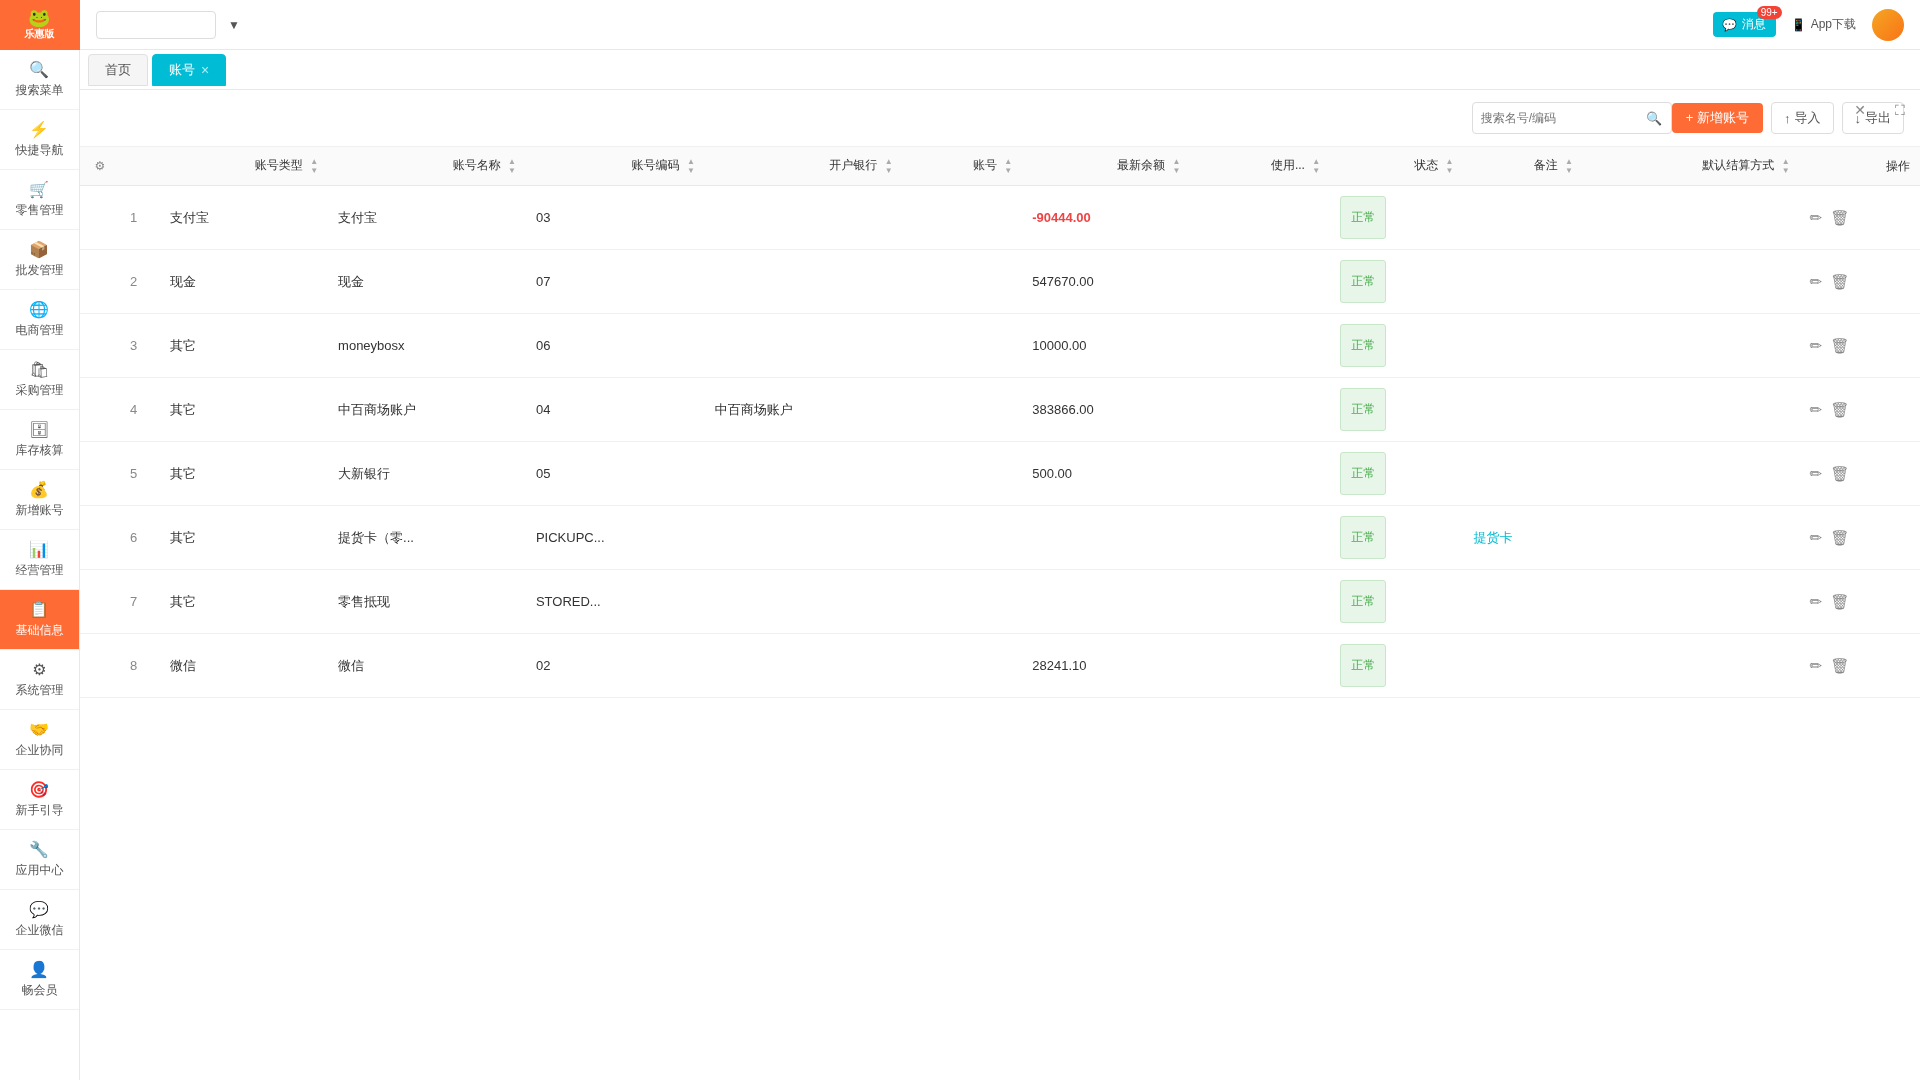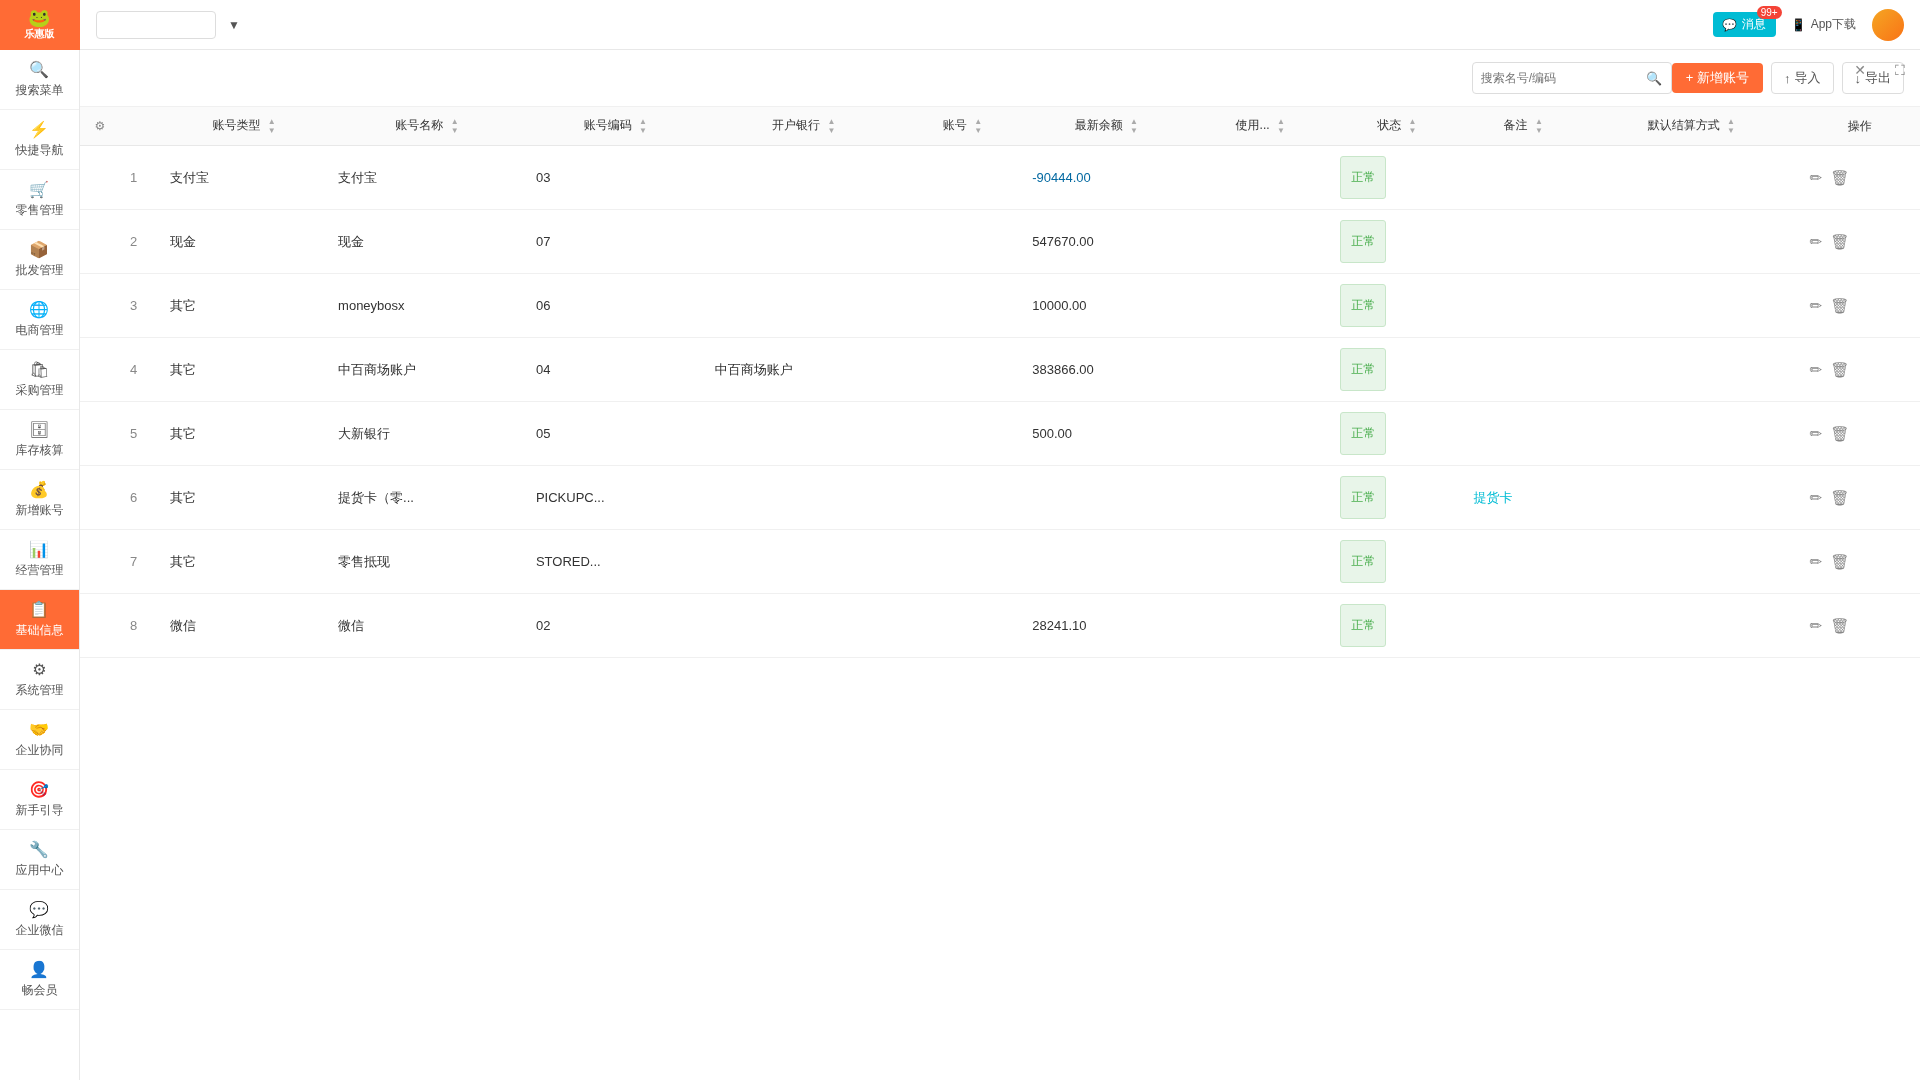--- a/index.html
+++ b/index.html
@@ -185,21 +185,21 @@
       display: flex; align-items: center; justify-content: center;
       cursor: pointer; color: #888; font-size: 14px;
     }
 
     
     .table-wrap { flex: 1; overflow-y: auto; }
     table { width: 100%; border-collapse: collapse; }
     thead tr { background: #fafafa; border-bottom: 1px solid #e8e8e8; }
     thead th {
       padding: 10px 10px;
-      text-align: center;
+      text-align: right;
       font-weight: 500;
       color: #333;
       font-size: 12px;
       border-bottom: 1px solid #e8e8e8;
       white-space: nowrap;
     }
     thead th .sort-icons { display: inline-flex; flex-direction: column; margin-left: 4px; font-size: 8px; color: #aaa; vertical-align: middle; }
     tbody tr { border-bottom: 1px solid #f0f0f0; }
     tbody td { padding: 10px 10px; font-size: 13px; color: #333; white-space: nowrap; }
     .settings-col { width: 40px; text-align: center; }
@@ -233,21 +233,21 @@
       border: 1px solid #ddd; border-radius: 4px;
       background: #fff; cursor: pointer;
       display: flex; align-items: center; justify-content: center;
       color: #555; font-size: 13px;
     }
     .page-btn.disabled { color: #ccc; cursor: default; }
     .page-input {
       width: 40px; height: 28px; border: 1px solid #ddd;
       border-radius: 4px; text-align: center; font-size: 13px;
     }
-    .negative { color: #0369a1; }
+    .negative { color: #ef4444; font-weight: bold; }
   </style>
 </head>
 <body>
 
 <div class="sidebar">
   <div class="sidebar-logo">
     <span class="logo-icon">🐸</span>
     <span class="logo-text">乐惠版</span>
   </div>
 
@@ -335,20 +335,29 @@
       <div class="app-btn">
         <span>📱</span>
         <span>App下载</span>
       </div>
       <div class="avatar">
         <div class="avatar-img"></div>
       </div>
     </div>
   </div>
 
+  <div class="tab-bar">
+    <div class="tab">
+      <span>首页</span>
+    </div>
+    <div class="tab active">
+      <span>账号</span>
+      <span class="tab-close">×</span>
+    </div>
+  </div>
 
   <div class="content-area">
     <div class="inner-content">
 
       <div class="window-controls">
         <div class="win-btn">
           <span>✕</span>
         </div>
         <div class="win-btn">
           <span>⛶</span>

